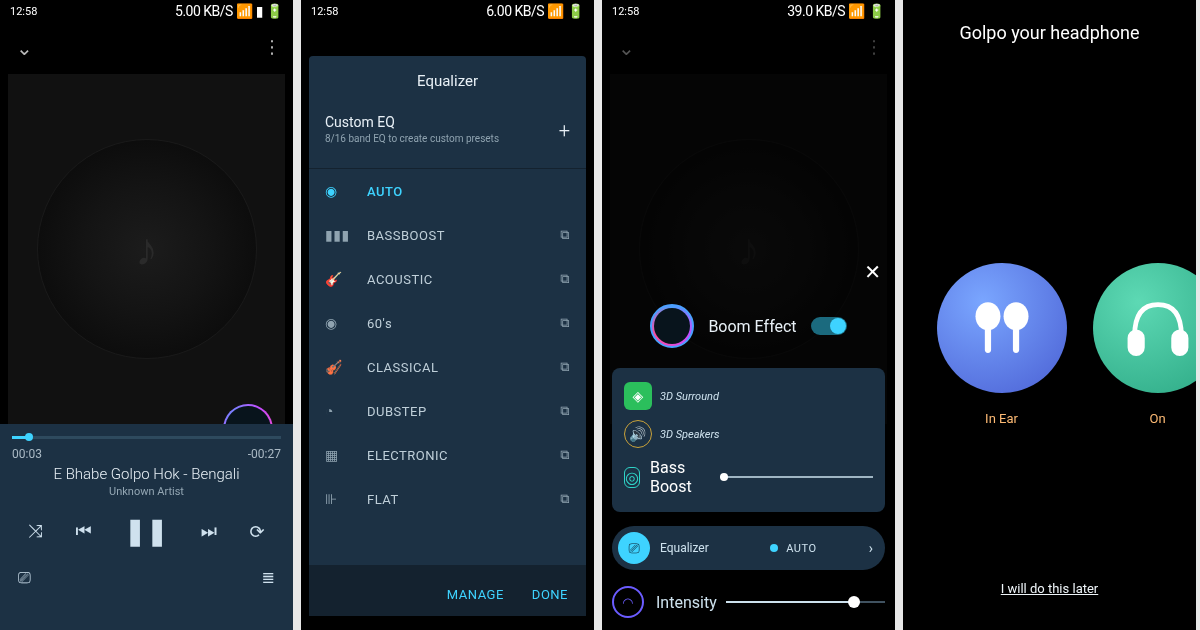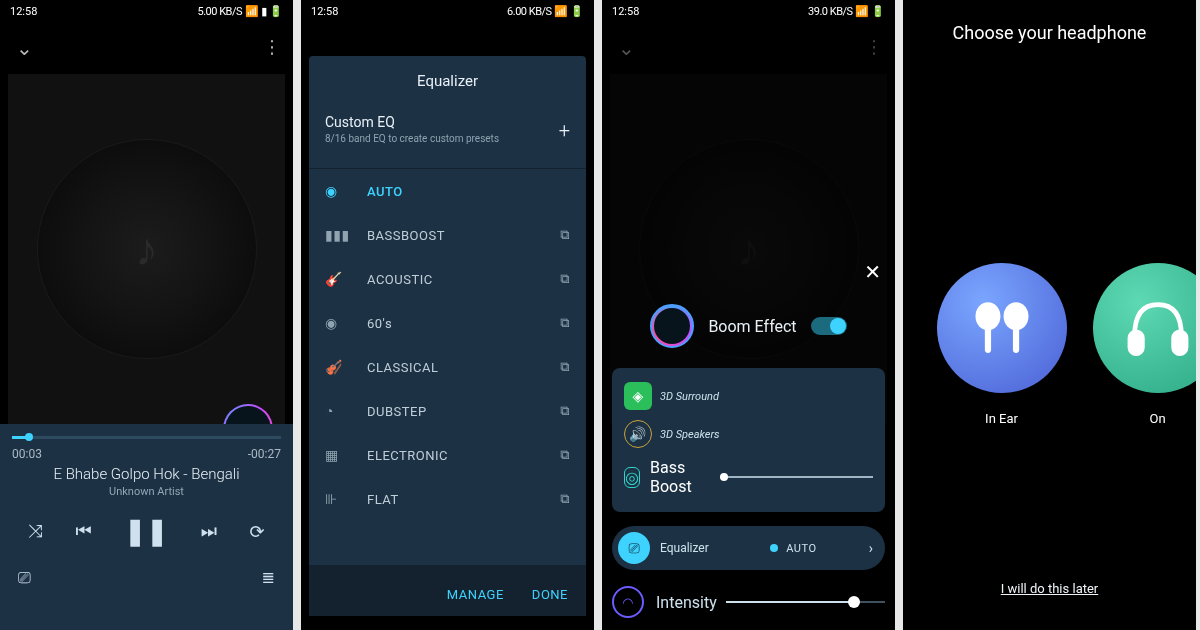--- a/index.html
+++ b/index.html
@@ -26,21 +26,21 @@
   .statusbar {
     height: 22px;
     display: flex;
     justify-content: space-between;
     align-items: center;
     font-size: 11px;
     padding: 8px 10px;
     color: #fff;
   }
   .statusbar .right { display:flex; gap:3px; align-items:center; letter-spacing: -0.5px;}
-  .statusbar .right span { font-size: 11px; }
+  .statusbar .right span { font-size: 14px; }
   .chevron-down { padding: 14px 16px; font-size: 20px; color: #bbb; }
   .more-dots { position:absolute; right:14px; top:36px; color:#bbb; font-size:18px; letter-spacing:-2px;}
   
   .art {
     margin: 0 8px;
     height: 350px;
     background: #111;
     display:flex; align-items:center; justify-content:center;
     position:relative;
   }
@@ -143,21 +143,21 @@
   .int-row .sl .f{height:2px;background:#cde1ed;width:78%;}
   .int-row .sl .d{width:12px;height:12px;border-radius:50%;background:#fff;position:absolute;left:77%;top:-5px;}
 
   
   .s4-title { text-align:center; font-size:18px; color:#fff; padding:22px 0 10px; }
   .hp-row { display:flex; gap:26px; justify-content:center; margin-top:210px;}
   .hp { display:flex; flex-direction:column; align-items:center; gap:18px;}
   .hp .circ { width:130px;height:130px;border-radius:50%;display:flex;align-items:center;justify-content:center;}
   .hp .circ.blue{background:radial-gradient(circle at 35% 30%,#7aa6ff,#4a5fd3);}
   .hp .circ.green{background:radial-gradient(circle at 35% 30%,#5dd9b4,#2ba783);}
-  .hp .lab{font-size:13px;color:#ffffff;}
+  .hp .lab{font-size:13px;color:#fdba74;}
   .later { position:absolute; bottom:34px; left:0; right:0; text-align:center; font-size:13px; color:#eef4f8; text-decoration:underline;}
   .s4 { padding-left: 0; }
 </style>
 </head>
 <body>
 
 <div class="screen">
   <div class="statusbar">
     <span>12:58</span>
     <div class="right">
@@ -320,21 +320,21 @@
       <span class="il">Intensity</span>
       <div class="sl">
           <div class="f"></div>
           <div class="d"></div>
         </div>
     </div>
   </div>
 </div>
 
 <div class="screen s4">
-  <div class="s4-title">Choose your headphone</div>
+  <div class="s4-title">Golpo your headphone</div>
   <div class="hp-row">
     <div class="hp">
       <div class="circ blue">
         <svg width="78" height="78" viewBox="0 0 100 100">
             <g fill="#fff">
               <ellipse cx="32" cy="35" rx="16" ry="18"></ellipse>
               <rect x="28" y="46" width="8" height="36" rx="4"></rect>
               <ellipse cx="68" cy="35" rx="16" ry="18"></ellipse>
               <rect x="64" y="46" width="8" height="36" rx="4"></rect>
             </g>

